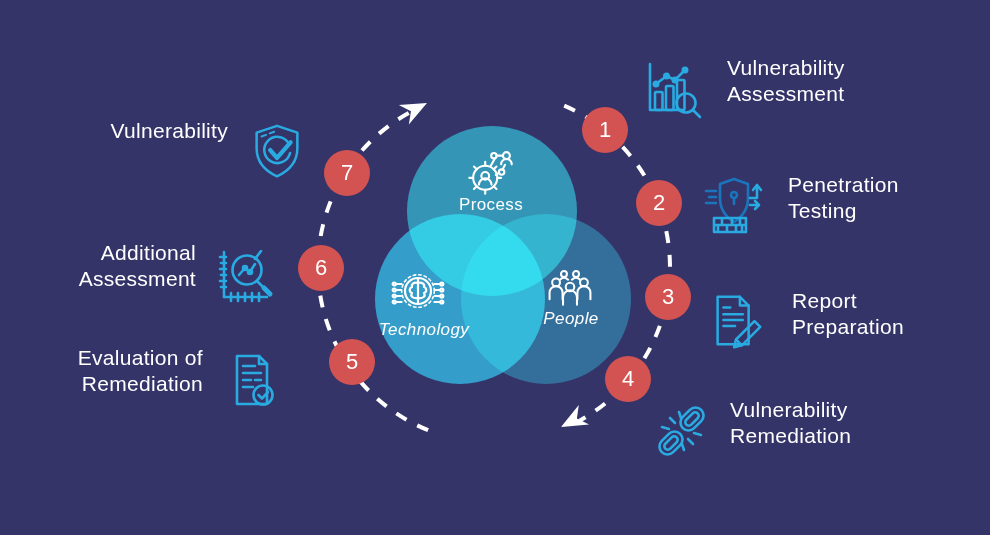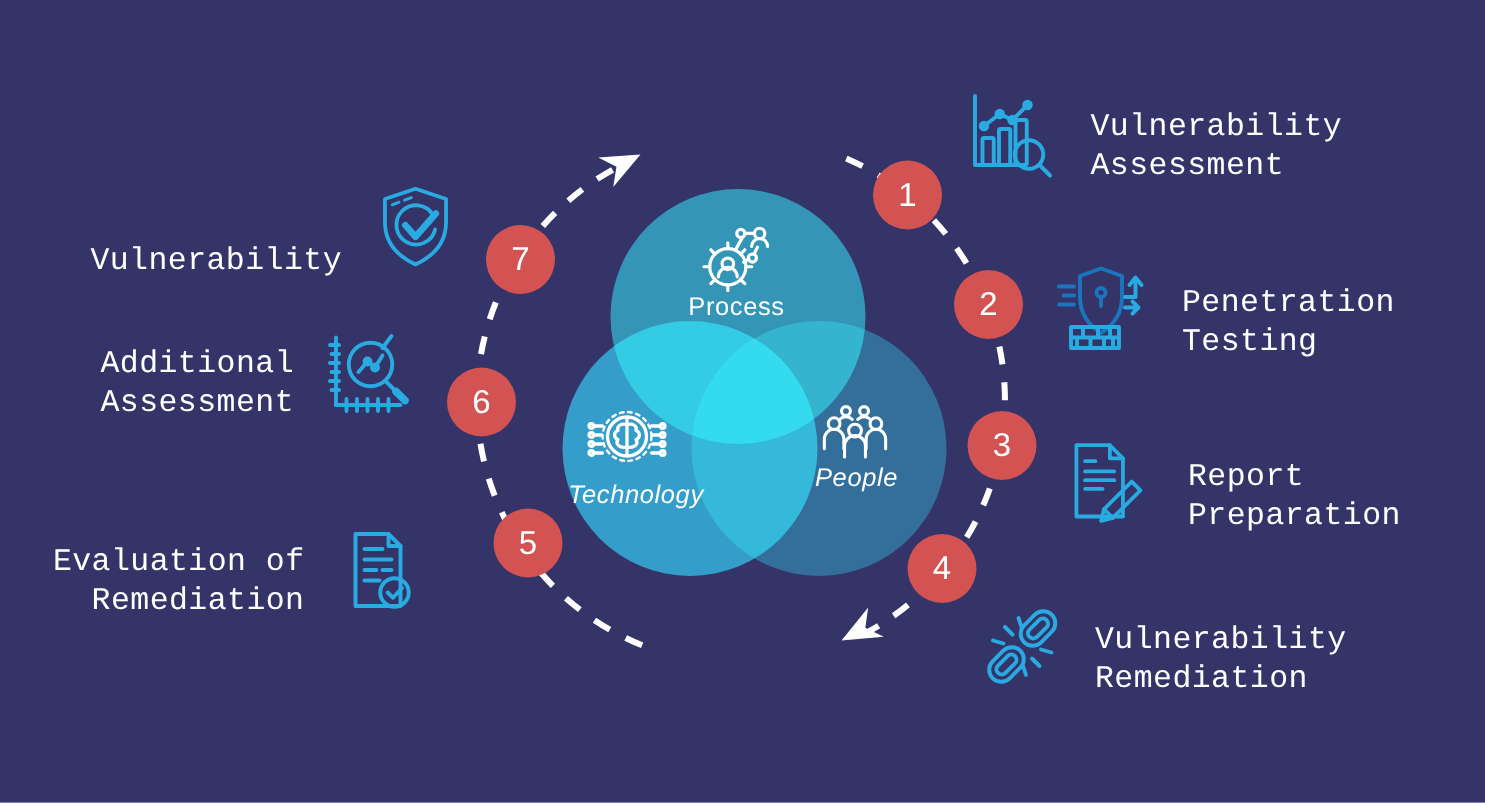--- a/index.html
+++ b/index.html
@@ -24,21 +24,21 @@
   .center-icon{position:absolute;transform:translate(-50%,-50%);z-index:4;display:flex;}
   
   .arc-layer{position:absolute;left:0;top:0;z-index:2;}
   
   .badge{
     position:absolute;width:46px;height:46px;border-radius:50%;background:var(--badge-red);
     color:var(--text);display:flex;align-items:center;justify-content:center;
     font-size:22px;z-index:5;
   }
   
-  .step{position:absolute;display:flex;align-items:flex-end;height:70px;gap:20px;color:var(--text);z-index:5;font-family:Liberation Mono, monospace;}
+  .step{position:absolute;display:flex;align-items:flex-start;height:70px;gap:20px;color:var(--text);z-index:5;}
   .step .lines{font-size:21px;line-height:26px;letter-spacing:.3px;white-space:nowrap;}
   .step .lines span{display:block;}
   .step.left .lines{text-align:right;}
   .step.left{gap:14px;}
   .icon-box{width:70px;height:70px;display:flex;align-items:center;justify-content:center;flex:none;}
   
   .sb{stroke:var(--accent-blue);fill:none;stroke-width:2.6;stroke-linecap:round;stroke-linejoin:round;}
   .sd{stroke:var(--accent-dark-blue);fill:none;stroke-width:2.6;stroke-linecap:round;stroke-linejoin:round;}
   .sw{stroke:var(--text);fill:none;stroke-width:2.2;stroke-linecap:round;stroke-linejoin:round;}
 </style>
@@ -230,21 +230,21 @@
         <path d="M21 23 H39"></path>
         <path d="M21 30 H29 M33 30 H39"></path>
         <path d="M21 37 H31"></path>
         <circle cx="41" cy="45" r="9.5"></circle>
         <path d="M36.5 45 L40 48.5 L46 42"></path>
       </g>
         </svg>
     </div>
   </div>
 
-  <div class="step left" style="right:710px;top:213px;">
+  <div class="step left" style="right:710px;top:240px;">
     <div class="lines">
       <span>Additional</span>
       <span>Assessment</span>
     </div>
     <div class="icon-box">
       <svg width="62" height="62" viewBox="0 0 62 62">
           <g class="sb" stroke-width="2.4">
         <path d="M10 8 V53"></path>
         <path d="M6 13 H12 M7 19 H12 M6 25 H12 M7 31 H12 M6 37 H12 M7 43 H12"></path>
         <path d="M10 53 H53"></path>

